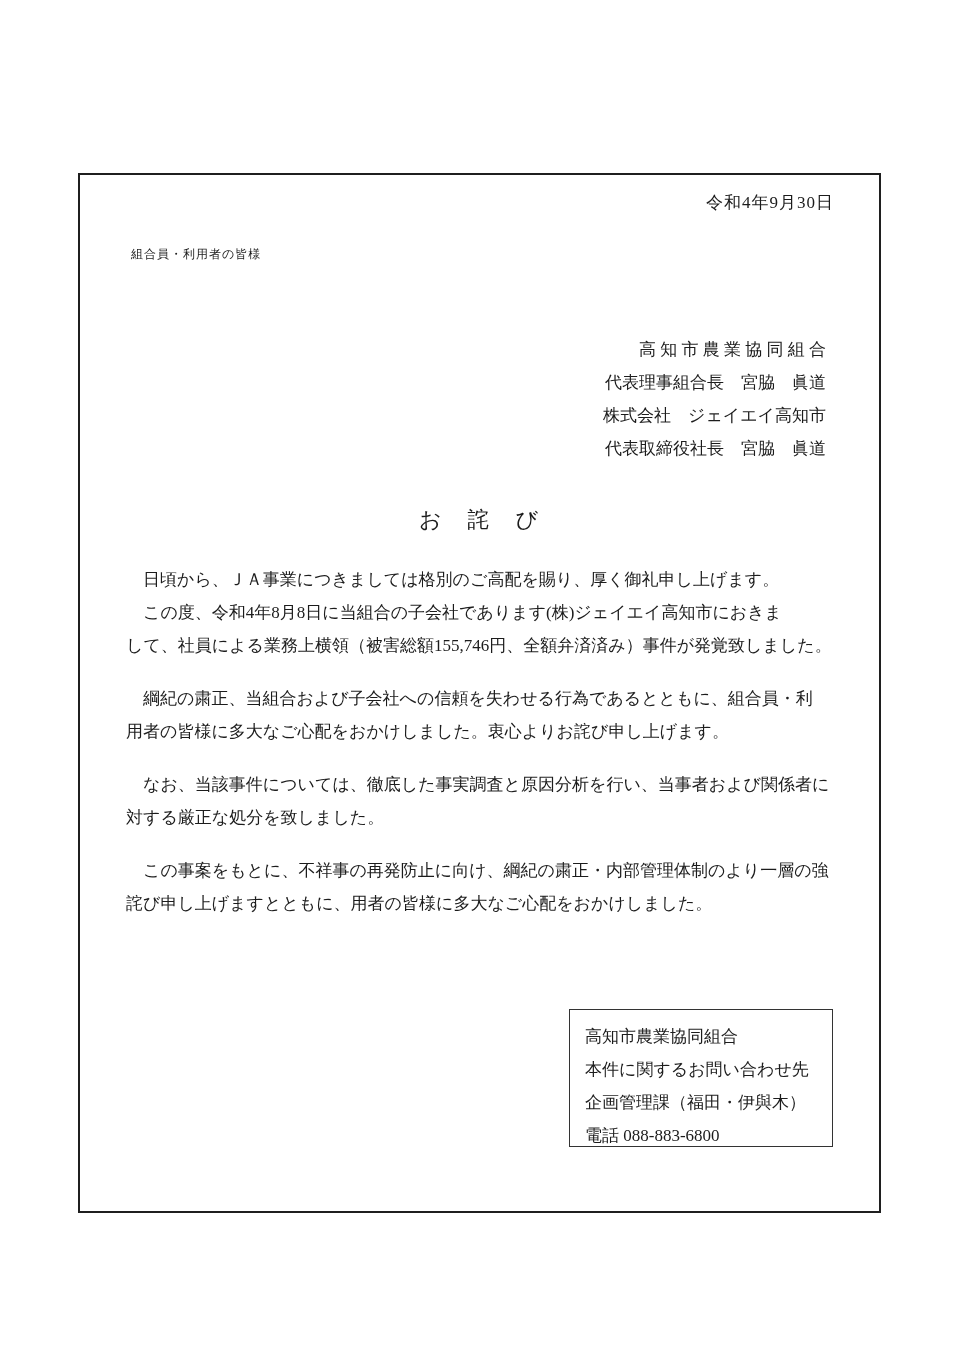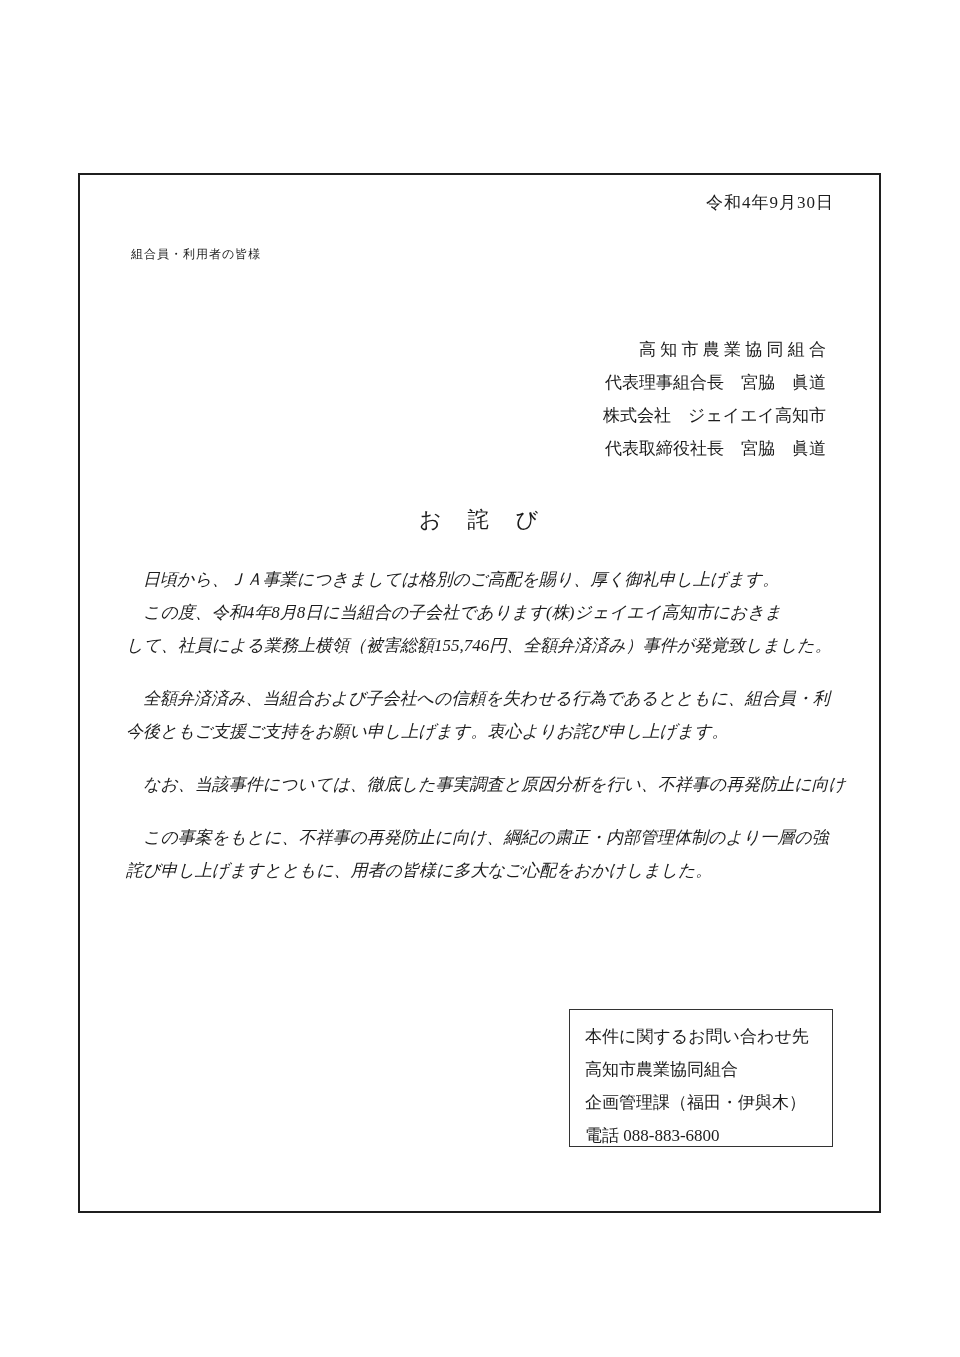--- a/index.html
+++ b/index.html
@@ -65,21 +65,21 @@
   .letter-body {
     position: absolute;
     top: 388px;
     left: 46px;
     width: 742px;
     font-size: 17px;
     line-height: 33px;
   }
   .letter-body p { margin-bottom: 20px; }
   .letter-body p:last-child { margin-bottom: 16px; }
-  .body-line { display: block; white-space: nowrap; font-style: italic; }
+  .body-line { display: block; white-space: nowrap; }
   .contact-box {
     position: absolute;
     left: 489px;
     top: 834px;
     width: 264px;
     height: 138px;
     border: 1px solid #333333;
     padding: 10px 15px 0 15px;
     font-size: 17px;
     line-height: 33px;
@@ -106,33 +106,34 @@
 
     <div class="letter-title">お　詫　び</div>
 
     <div class="letter-body">
       <p>
         <span class="body-line">　日頃から、ＪＡ事業につきましては格別のご高配を賜り、厚く御礼申し上げます。</span>
         <span class="body-line">　この度、令和4年8月8日に当組合の子会社であります(株)ジェイエイ高知市におきま</span>
         <span class="body-line">して、社員による業務上横領（被害総額155,746円、全額弁済済み）事件が発覚致しました。</span>
       </p>
       <p>
-        <span class="body-line">　全額弁済済み、当組合および子会社への信頼を失わせる行為であるとともに、組合員・利</span>
-        <span class="body-line">今後ともご支援ご支持をお願い申し上げます。衷心よりお詫び申し上げます。</span>
+        <span class="body-line">　綱紀の粛正、当組合および子会社への信頼を失わせる行為であるとともに、組合員・利</span>
+        <span class="body-line">用者の皆様に多大なご心配をおかけしました。衷心よりお詫び申し上げます。</span>
       </p>
       <p>
-        <span class="body-line">　なお、当該事件については、徹底した事実調査と原因分析を行い、不祥事の再発防止に向け</span>
+        <span class="body-line">　なお、当該事件については、徹底した事実調査と原因分析を行い、当事者および関係者に</span>
+        <span class="body-line">対する厳正な処分を致しました。</span>
       </p>
       <p>
         <span class="body-line">　この事案をもとに、不祥事の再発防止に向け、綱紀の粛正・内部管理体制のより一層の強</span>
         <span class="body-line">詫び申し上げますとともに、用者の皆様に多大なご心配をおかけしました。</span>
       </p>
     </div>
 
     <div class="contact-box">
+      <span class="contact-line">高知市農業協同組合</span>
       <span class="contact-line">本件に関するお問い合わせ先</span>
-      <span class="contact-line">高知市農業協同組合</span>
       <span class="contact-line">企画管理課（福田・伊與木）</span>
       <span class="contact-line">電話 088-883-6800</span>
     </div>
 
   </div>
 </div>
 
 </body></html>

